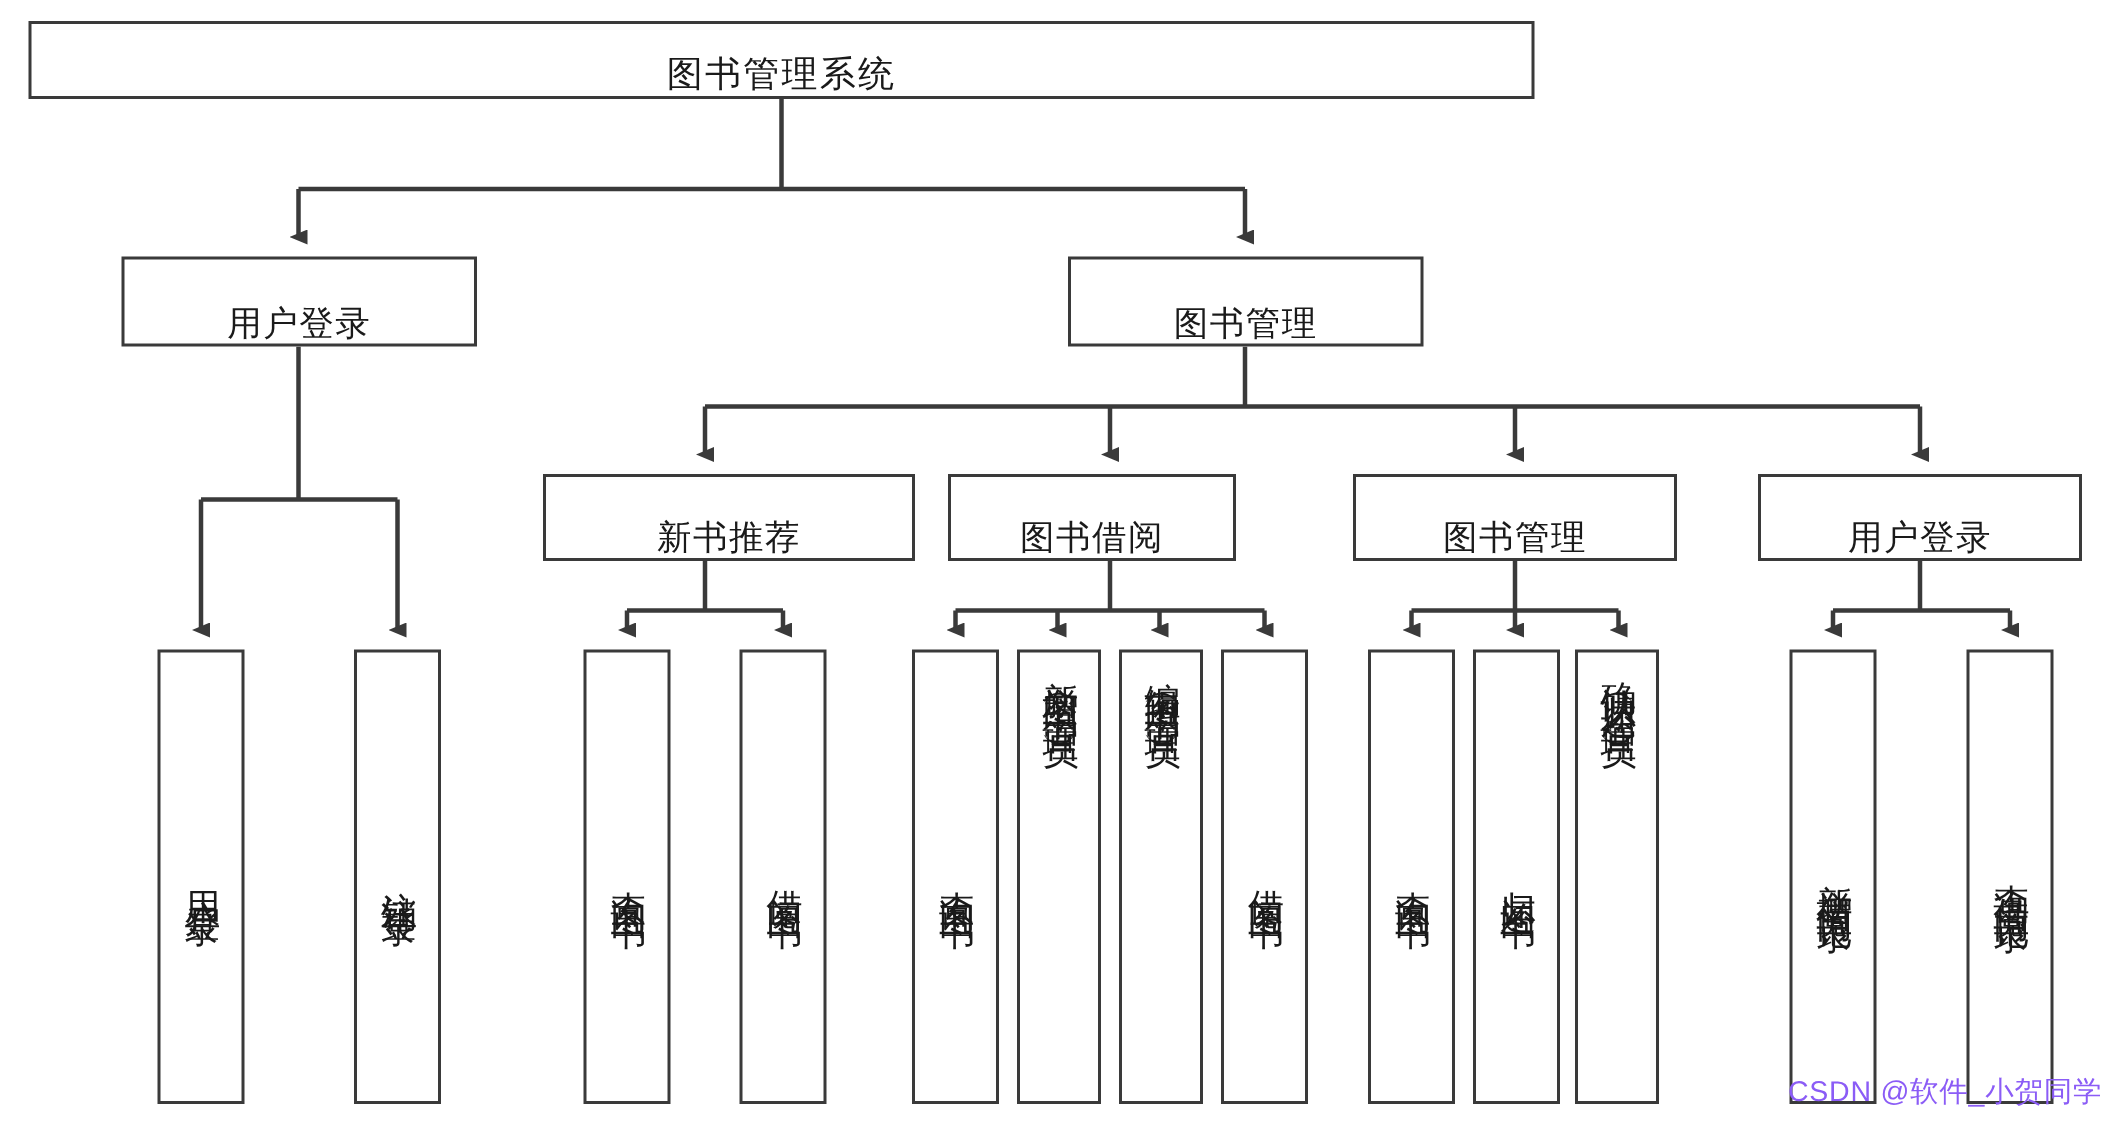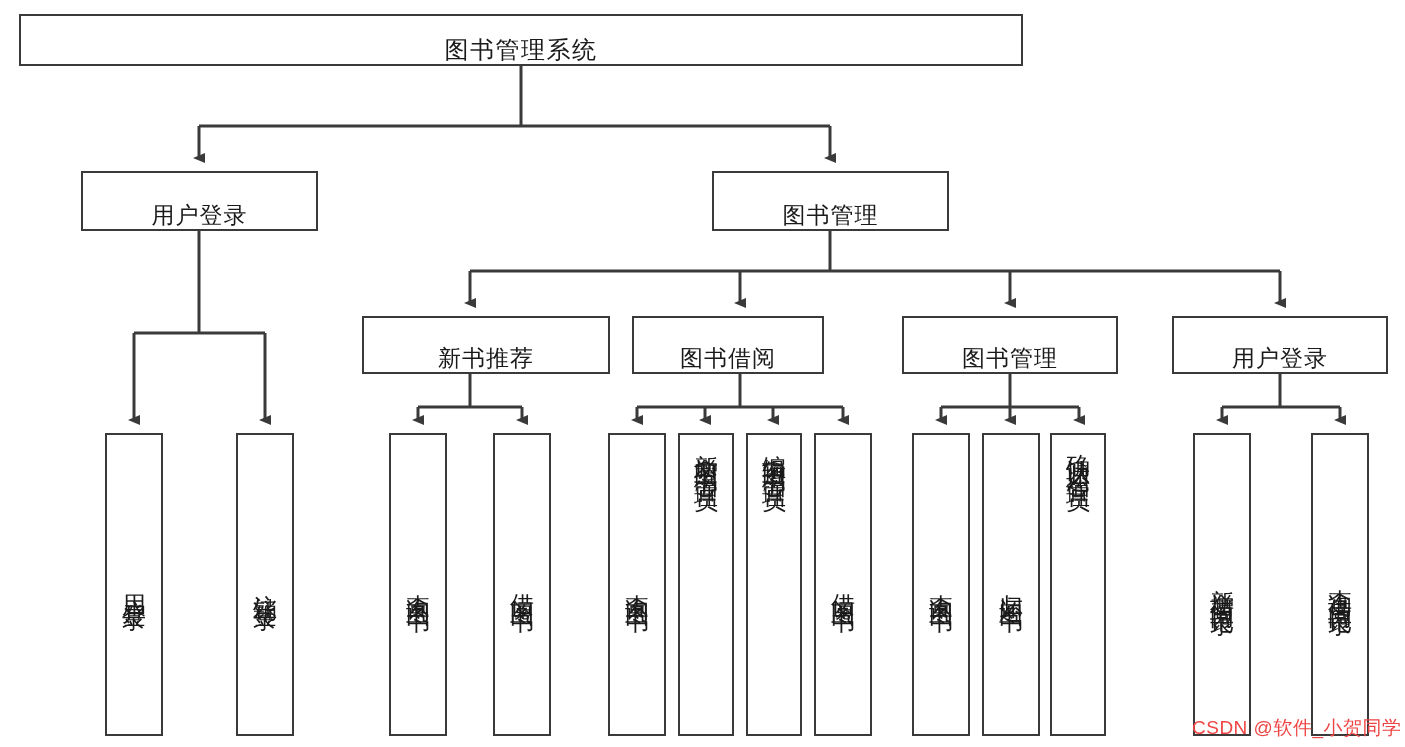--- a/index.html
+++ b/index.html
@@ -61,21 +61,21 @@
     font-size: 24px;
     letter-spacing: 5px;
     line-height: 1;
     white-space: nowrap;
   }
   .node.vert.center-v {
     align-items: center;
   }
   .watermark {
     position: absolute;
-    color: #ef4444;
+    color: #8b5cf6;
     font-size: 19px;
     letter-spacing: 0.5px;
     white-space: nowrap;
     z-index: 5;
     user-select: none;
   }
 </style>
 </head>
 <body>
 

